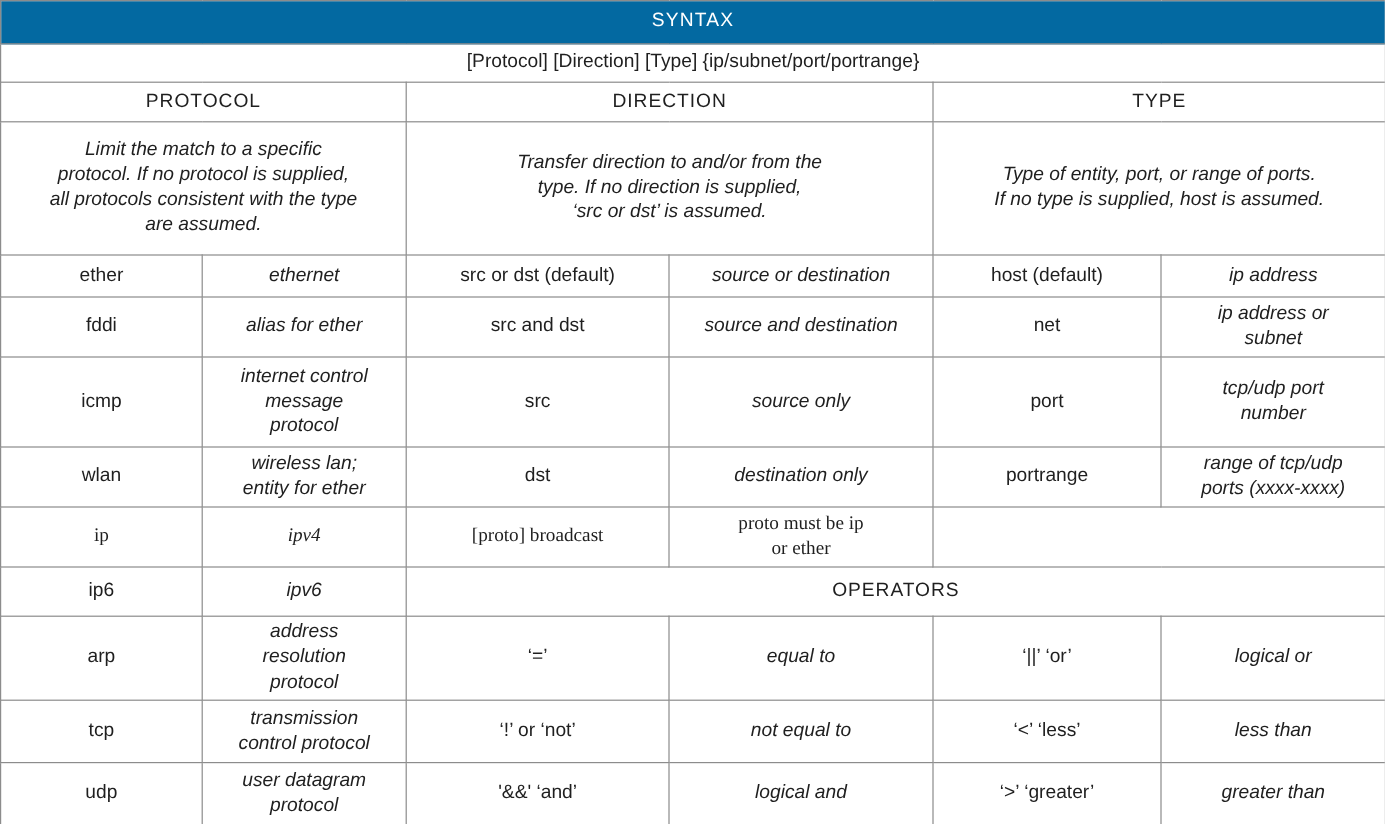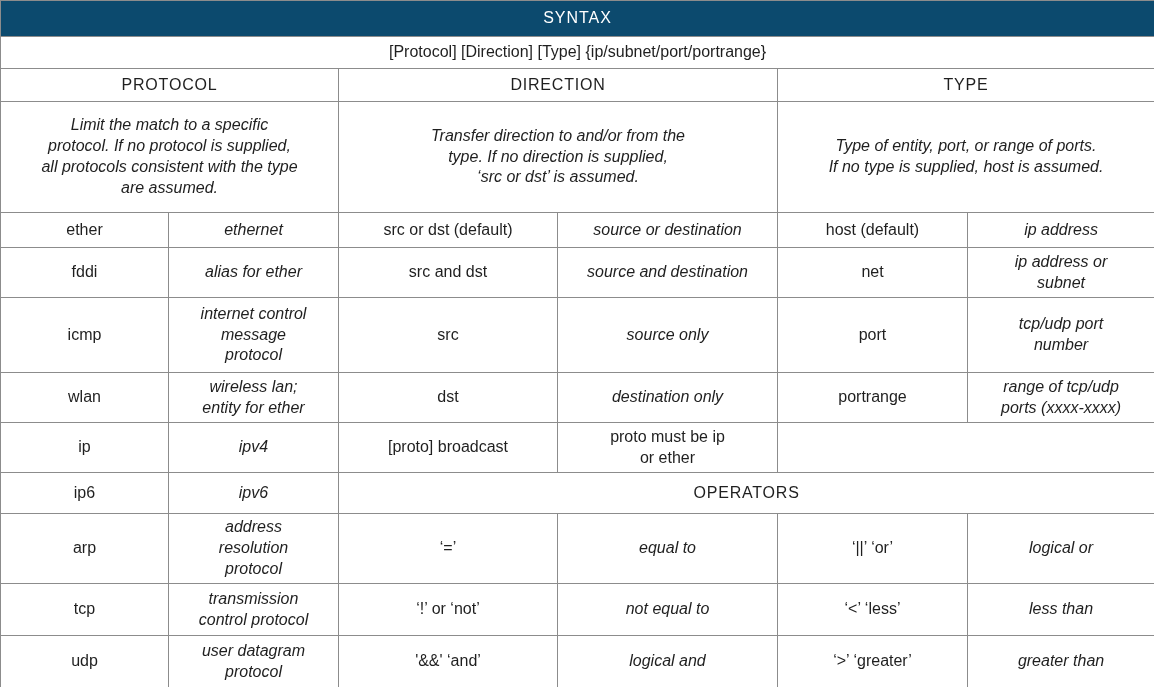--- a/index.html
+++ b/index.html
@@ -25,21 +25,21 @@
     text-align: center;
     vertical-align: middle;
     padding: 2px 6px;
     font-size: 16px;
     font-weight: 500;
     line-height: 1.3;
     white-space: pre-line;
     box-sizing: border-box;
   }
   td.title-cell {
-    background: #0c4a6e;
+    background: #0369a1;
     color: #ffffff;
     font-weight: 700;
     font-size: 15px;
     letter-spacing: 1px;
     border-color: #1e1e1e;
     border-bottom-color: #8c8c8c;
   }
   td.pattern-cell {
     font-size: 16.5px;
   }
@@ -59,21 +59,21 @@
   }
   
   tr.r-title   { height: 36px; }
   tr.r-pattern { height: 32px; padding-left: 11px; }
   tr.r-headers { height: 33px; }
   tr.r-desc    { height: 111px; padding-left: 44px; }
   tr.r-ether   { height: 35px; }
   tr.r-fddi    { height: 50px; }
   tr.r-icmp    { height: 75px; }
   tr.r-wlan    { height: 50px; padding-left: 39px; }
-  tr.r-ip      { height: 50px; }
+  tr.r-ip      { height: 50px; font-family: Liberation Serif, serif; }
   tr.r-ip6     { height: 41px; }
   tr.r-arp     { height: 70px; }
   tr.r-tcp     { height: 52px; }
   tr.r-udp     { height: 52px; }
 </style>
 </head>
 <body>
 
 <table class="syntax-table">
   <colgroup>

